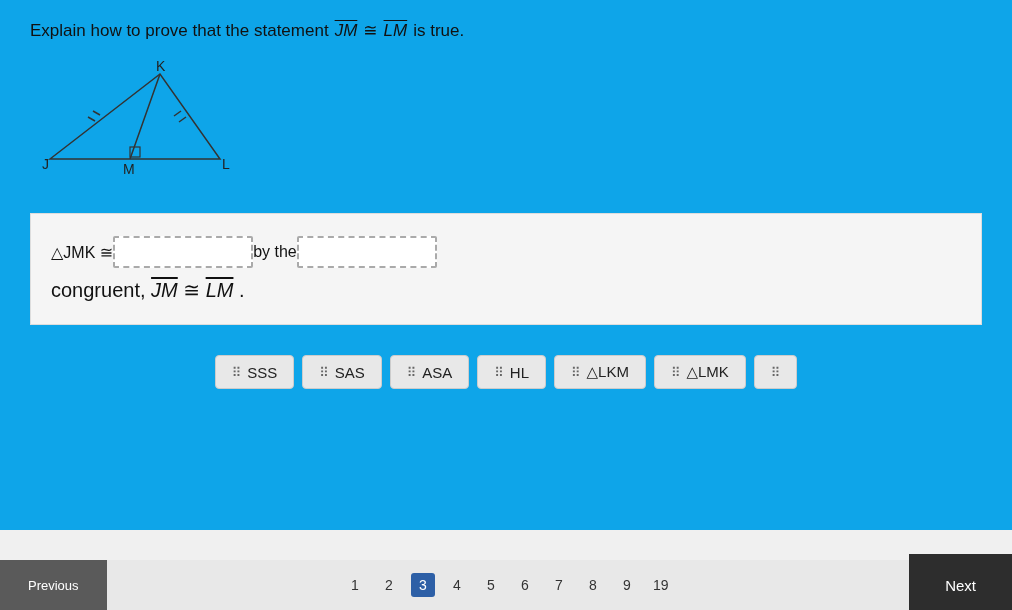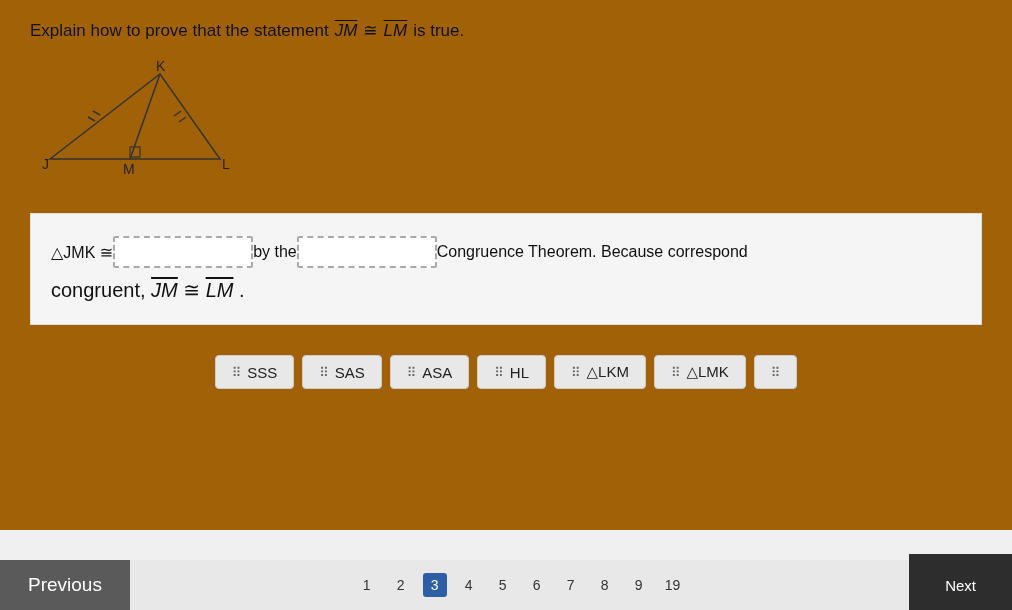--- a/index.html
+++ b/index.html
@@ -5,21 +5,21 @@
     * { box-sizing: border-box; margin: 0; padding: 0; }
     body {
       font-family: Arial, sans-serif;
       background: #f0f0f0;
       width: 1012px;
       height: 610px;
       overflow: hidden;
       position: relative;
     }
     .main-content {
-      background: #a16207;
+      background: #0ea5e9;
       margin: 0;
       padding: 20px 30px 10px 30px;
       min-height: 530px;
     }
     .question-text {
       font-size: 17px;
       margin-bottom: 18px;
       color: #111;
       display: flex;
       align-items: center;
@@ -100,21 +100,21 @@
       display: flex;
       align-items: center;
       justify-content: space-between;
       padding: 0 0 0 0;
     }
     .prev-btn {
       background: #5a5a5a;
       color: #fff;
       border: none;
       padding: 12px 28px;
-      font-size: 19px;
+      font-size: 13px;
       cursor: pointer;
       height: 50px;
     }
     .next-btn {
       background: #2d2d2d;
       color: #fff;
       border: none;
       padding: 12px 36px;
       font-size: 15px;
       cursor: pointer;
@@ -176,21 +176,20 @@
       <text x="182" y="110" font-size="14" font-family="Arial" fill="#222">L</text>
     </svg>
   </div>
 
   <div class="answer-section">
     <div class="answer-line">
       <span>△JMK ≅</span>
       <span class="dashed-box"></span>
       <span>by the</span>
       <span class="dashed-box"></span>
-      <span>Congruence Theorem. Because correspond</span>
     </div>
     <div class="answer-line2">
       <span>congruent,</span>
       <span class="overline italic">JM</span>
       <span>≅</span>
       <span class="overline italic">LM</span>
       <span>.</span>
     </div>
   </div>
 

